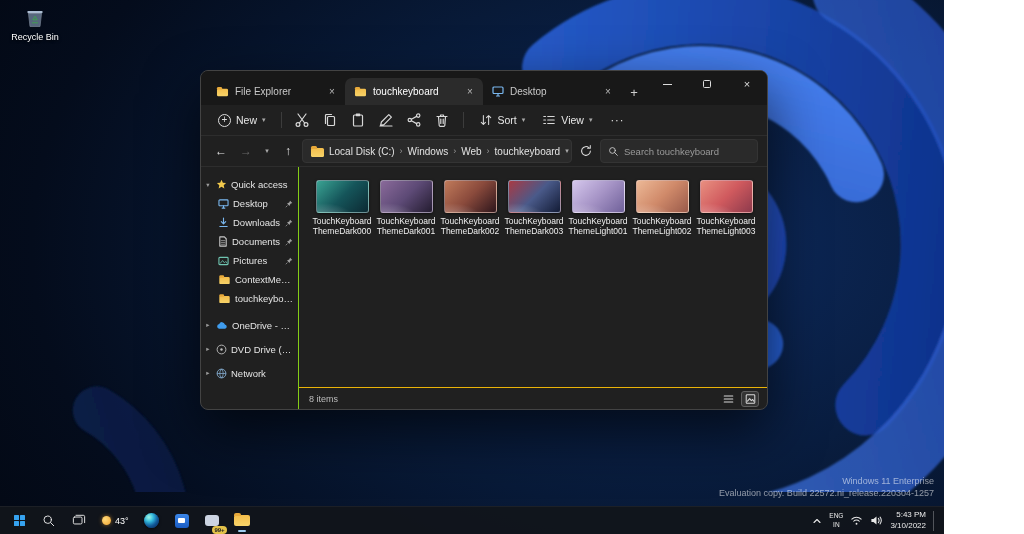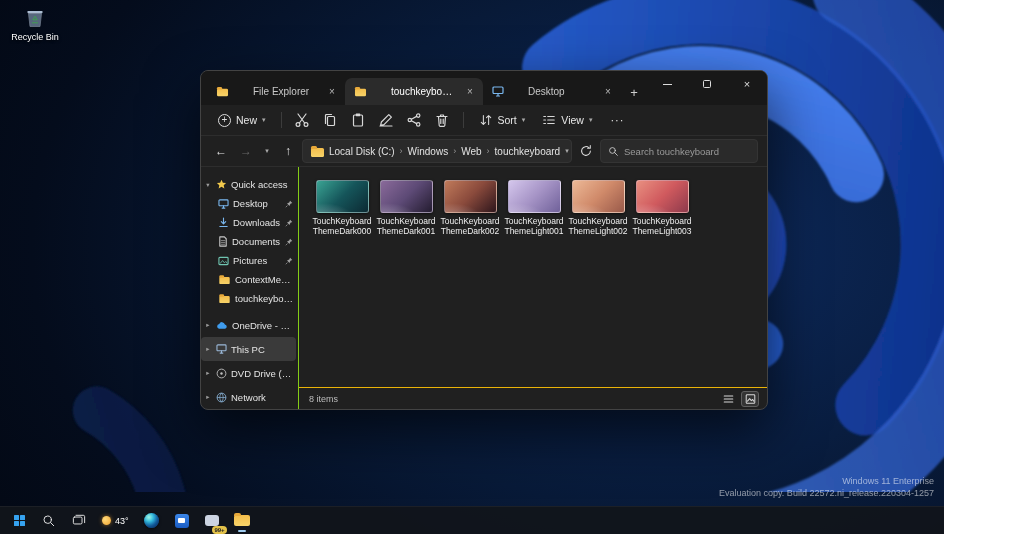--- a/index.html
+++ b/index.html
@@ -21,21 +21,21 @@
   
   .window { position:absolute; left:200px; top:70px; width:568px; height:340px; z-index:5;
     background:#202020; border:1px solid #434343; border-radius:8px; overflow:hidden;
     box-shadow: 0 22px 55px rgba(0,0,0,.65); display:flex; flex-direction:column; color:#e8e8e8; }
 
   .titlebar { height:34px; background:#181818; display:flex; align-items:flex-end; padding:0 0 0 6px; position:relative; flex:none; }
   .tabs { display:flex; align-items:flex-end; height:100%; }
   .tab { width:138px; height:27px; display:flex; align-items:center; gap:6px; padding:0 5px 0 9px;
     border-radius:7px 7px 0 0; color:#c8c8c8; font-size:10px; }
   .tab.active { background:#2b2b2b; color:#fff; }
-  .t-label { flex:1; min-width:0; overflow:hidden; white-space:nowrap; text-overflow:ellipsis;margin-left:18px; }
+  .t-label { flex:1; min-width:0; overflow:hidden; white-space:nowrap; text-overflow:ellipsis; }
   .t-close { width:16px; height:16px; display:flex; align-items:center; justify-content:center;
     border-radius:3px; color:#b5b5b5; font-size:10px; flex:none; }
   .newtab { width:26px; height:26px; color:#cfcfcf; display:flex; align-items:center; justify-content:center; font-size:13px; }
   .win-controls { position:absolute; top:0; right:0; display:flex; }
   .wc { width:40px; height:26px; display:flex; align-items:center; justify-content:center; color:#dcdcdc; font-size:11px; }
   .wc .bar { width:9px; height:1px; background:#dcdcdc; }
   .wc .maxbox { width:8px; height:8px; border:1px solid #dcdcdc; border-radius:1.5px; }
 
   .cmdbar { height:31px; display:flex; align-items:center; gap:1px; padding:0 9px; background:#202020;
     border-bottom:1px solid #2d2d2d; flex:none; }
@@ -377,28 +377,20 @@
           <span class="s-label">touchkeyboard</span>
         </div>
         <div class="side-sep"></div>
         <div class="side-row root">
           <span class="tw">▸</span>
           <svg class="si" width="12" height="9" viewBox="0 0 13 9">
             <path d="M3.2 8 a2.6 2.6 0 0 1 .3-5.1 A3.2 3.2 0 0 1 9.6 3.3 2.4 2.4 0 0 1 9.8 8 Z" fill="#3f9ced"></path>
           </svg>
           <span class="s-label">OneDrive - Perso</span>
         </div>
-        <div class="side-row root selected">
-          <span class="tw">▸</span>
-          <svg class="si ico" width="11" height="10" viewBox="0 0 12 11">
-            <rect x="1" y="1" width="10" height="6.5" rx="1" stroke="#9ab8d8"></rect>
-              <path d="M4.5 10 h3 M6 7.5 V10" stroke="#9ab8d8"></path>
-          </svg>
-          <span class="s-label">This PC</span>
-        </div>
         <div class="side-row root">
           <span class="tw">▸</span>
           <svg class="si" width="11" height="11" viewBox="0 0 12 12">
             <circle cx="6" cy="6" r="4.8" fill="none" stroke="#c0c0c0" stroke-width="1"></circle>
               <circle cx="6" cy="6" r="1.3" fill="#c0c0c0"></circle>
           </svg>
           <span class="s-label">DVD Drive (D:) C</span>
         </div>
         <div class="side-row root">
           <span class="tw">▸</span>
@@ -416,20 +408,24 @@
             <div class="thumb" style="background: linear-gradient(135deg, rgb(58, 163, 147), rgb(21, 85, 90), rgb(12, 42, 51));"></div>
             <div class="fname">TouchKeyboardThemeDark000</div>
           </div>
           <div class="file">
             <div class="thumb" style="background: linear-gradient(135deg, rgb(138, 106, 154), rgb(93, 74, 118), rgb(36, 28, 48));"></div>
             <div class="fname">TouchKeyboardThemeDark001</div>
           </div>
           <div class="file">
             <div class="thumb" style="background: linear-gradient(135deg, rgb(192, 122, 90), rgb(138, 74, 60), rgb(46, 22, 28));"></div>
             <div class="fname">TouchKeyboardThemeDark002</div>
+          </div>
+          <div class="file">
+            <div class="thumb" style="background: linear-gradient(135deg, rgb(168, 58, 68), rgb(74, 90, 138), rgb(19, 28, 54));"></div>
+            <div class="fname">TouchKeyboardThemeDark003</div>
           </div>
           <div class="file">
             <div class="thumb" style="background: linear-gradient(135deg, rgb(212, 198, 236), rgb(166, 148, 198), rgb(112, 97, 154));"></div>
             <div class="fname">TouchKeyboardThemeLight001</div>
           </div>
           <div class="file">
             <div class="thumb" style="background: linear-gradient(135deg, rgb(236, 184, 150), rgb(208, 138, 106), rgb(154, 90, 74));"></div>
             <div class="fname">TouchKeyboardThemeLight002</div>
           </div>
           <div class="file">
@@ -499,15 +495,37 @@
       </div>
       <div class="tb-btn">
         <span class="chat-bubble"></span>
         <span class="badge">99+</span>
       </div>
       <div class="tb-btn">
         <span class="tb-folder"></span>
         <span class="run-dot"></span>
       </div>
     </div>
+    <div class="tray">
+      <svg width="10" height="8" viewBox="0 0 10 8" class="tico">
+        <path d="M2 5.5 L5 2.5 L8 5.5"></path>
+      </svg>
+      <div class="lang">
+        <div>ENG</div>
+        <div>IN</div>
+      </div>
+      <svg width="13" height="11" viewBox="0 0 14 11" class="tico">
+        <path d="M2 4 a7 7 0 0 1 10 0 M4 6.3 a4.2 4.2 0 0 1 6 0"></path>
+          <circle cx="7" cy="9" r="1" fill="#e8e8e8" stroke="none"></circle>
+      </svg>
+      <svg width="13" height="11" viewBox="0 0 14 11" class="tico">
+        <path d="M1.5 4 h2.2 L7 1.2 V9.8 L3.7 7 H1.5 Z" fill="#e8e8e8" stroke="none"></path>
+          <path d="M9 3.2 a4 4 0 0 1 0 4.6 M10.8 1.8 a6.2 6.2 0 0 1 0 7.4"></path>
+      </svg>
+      <div class="clock">
+        <div>5:43 PM</div>
+        <div>3/10/2022</div>
+      </div>
+      <span class="show-desktop"></span>
+    </div>
   </div>
 
 </div>
 
 </body></html>

